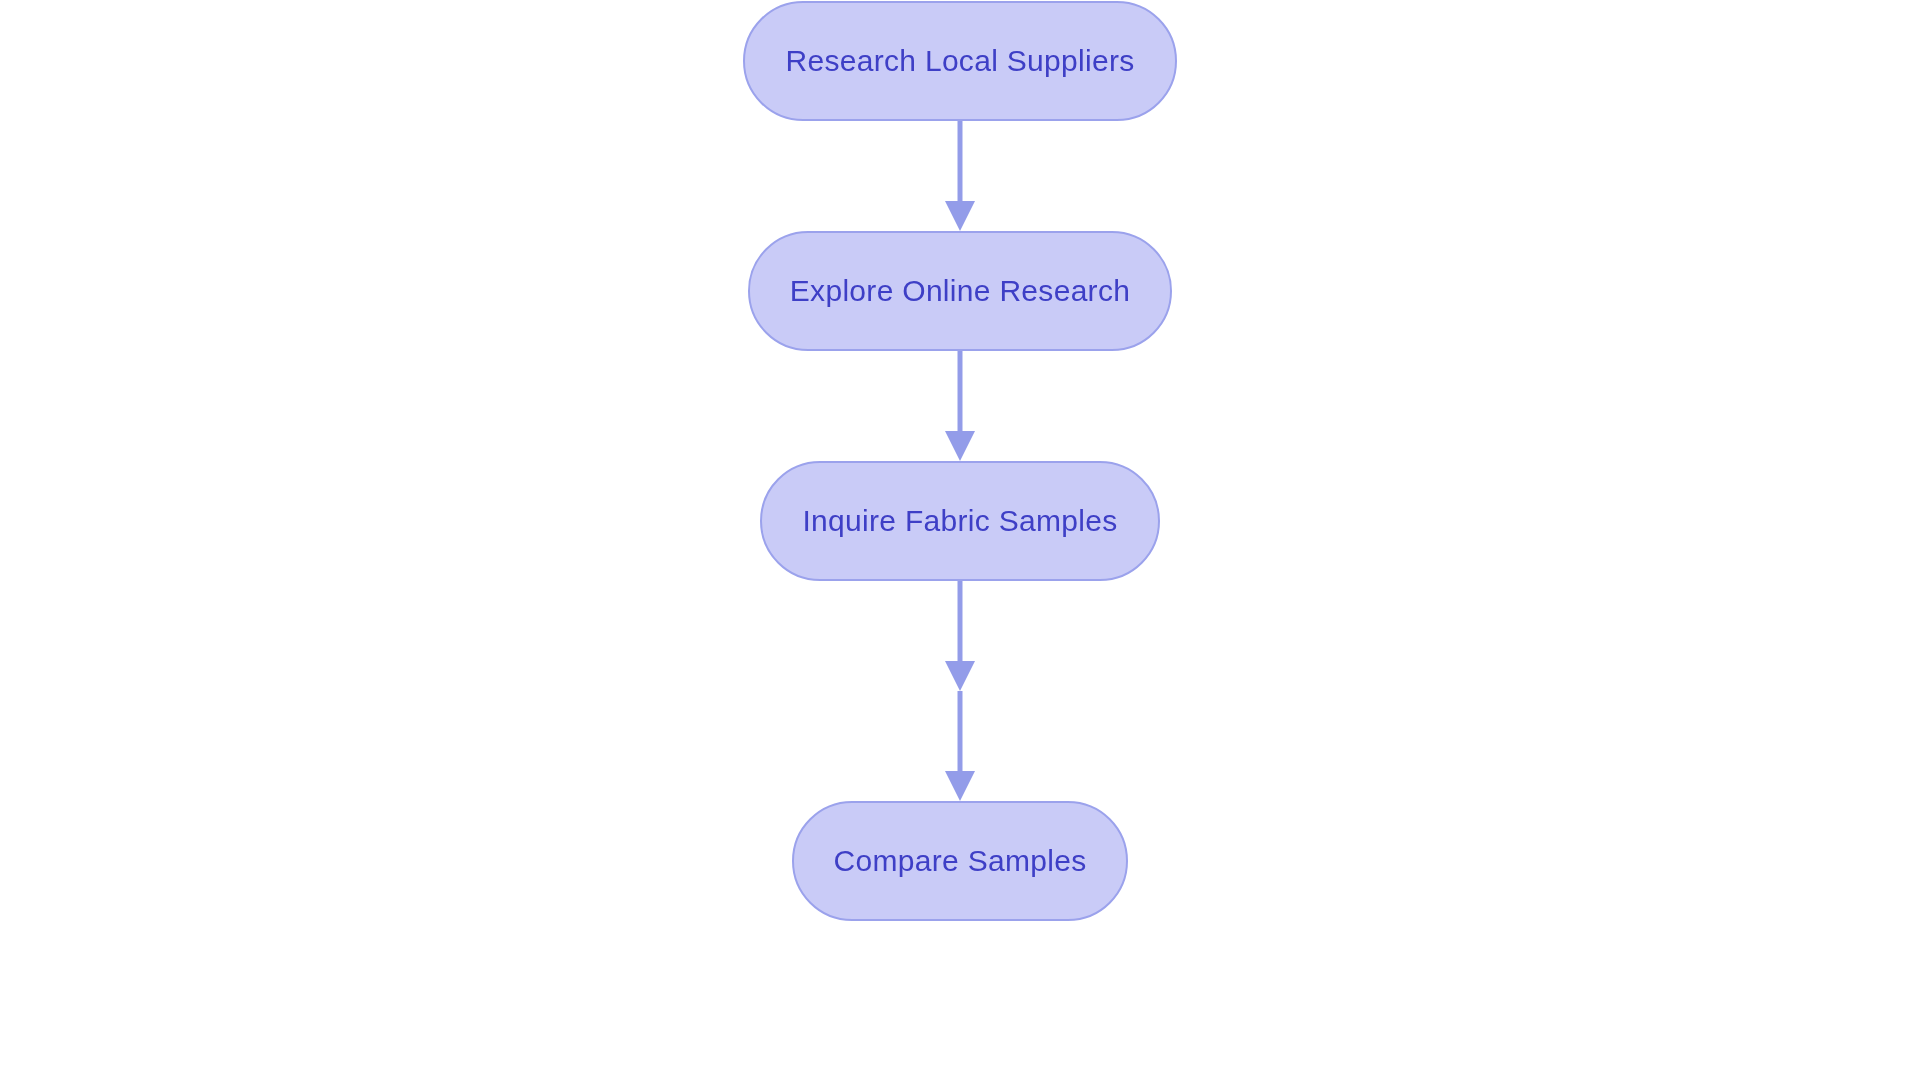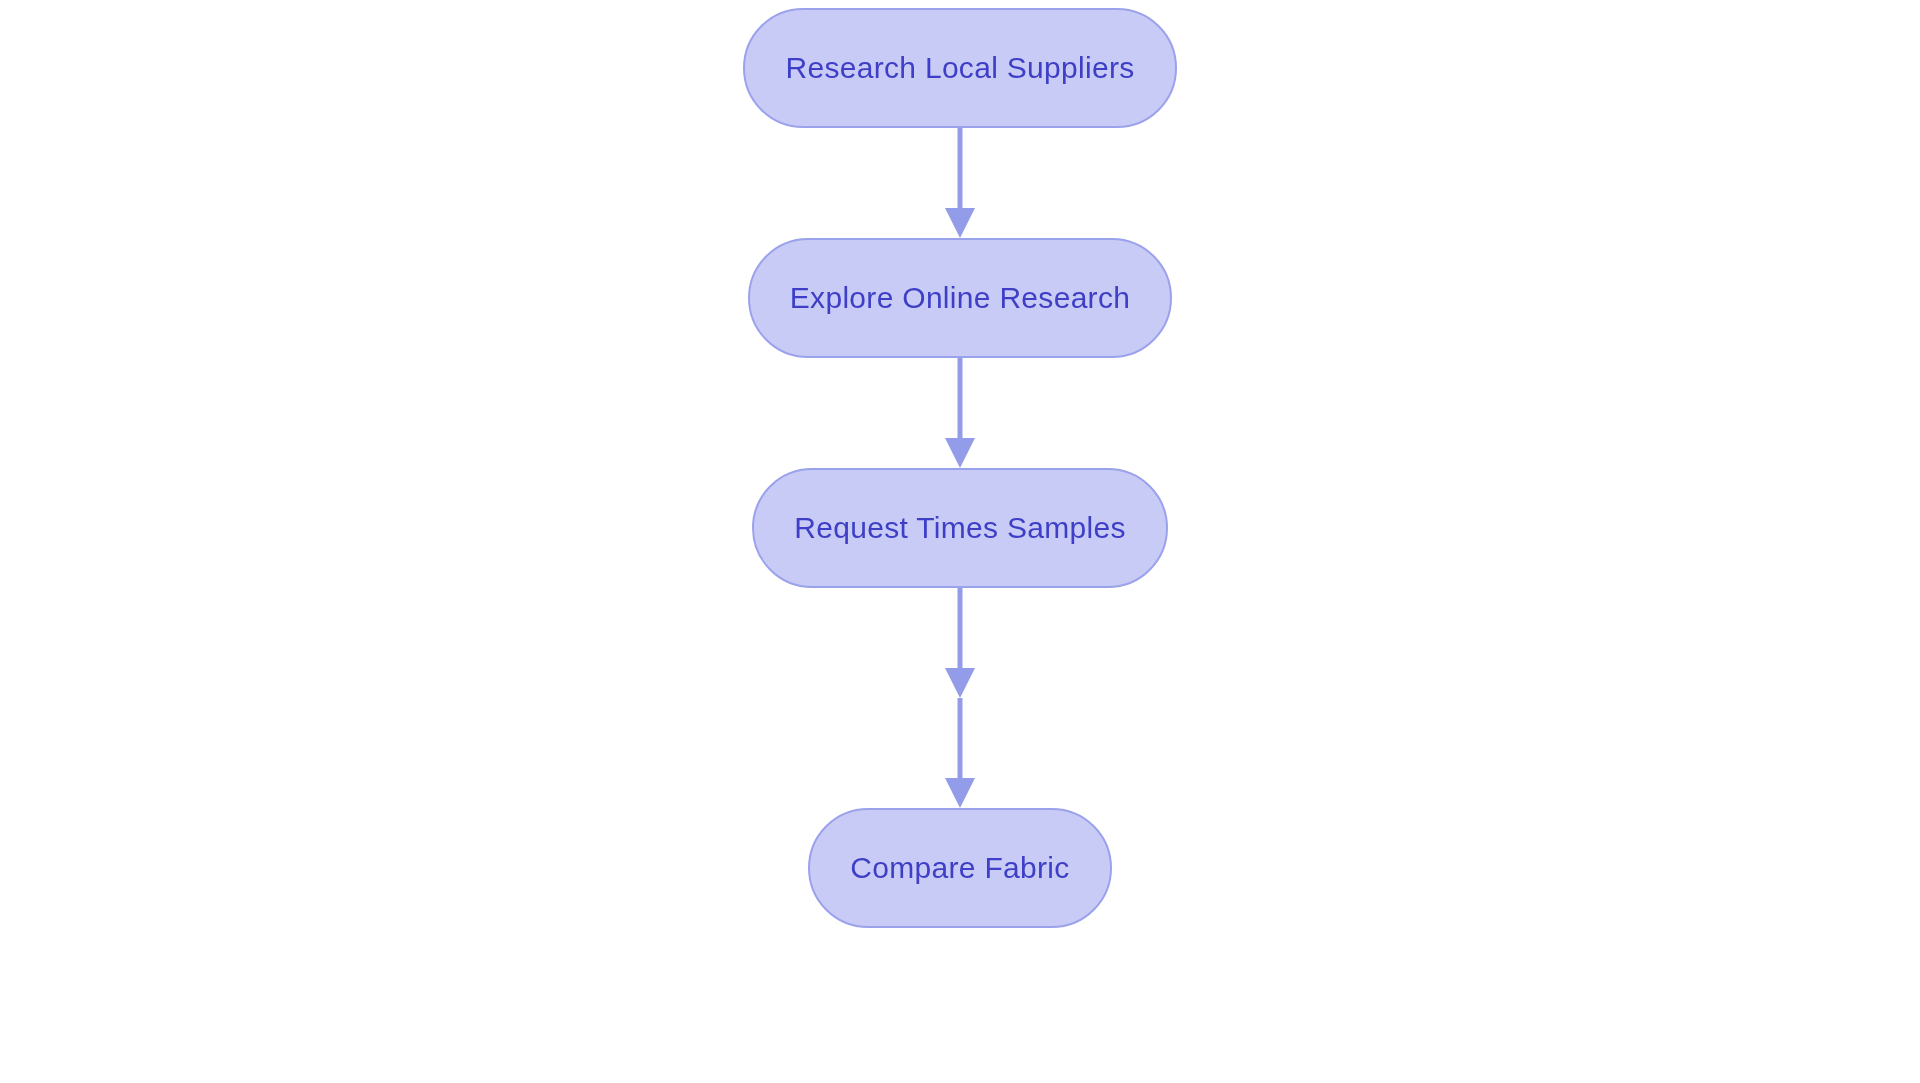--- a/index.html
+++ b/index.html
@@ -13,21 +13,21 @@
   html, body {
     width: 1920px;
     height: 1083px;
     background: var(--background);
     overflow: hidden;
     font-family: "Liberation Sans", "DejaVu Sans", sans-serif;
   }
   .canvas {
     width: 1920px;
     height: 1083px;
-    padding-top: 8px;
+    padding-top: 1px;
     display: flex;
     flex-direction: column;
     align-items: center;
   }
   .flow-node {
     height: 120px;
     min-height: 120px;
     padding: 0 40px;
     border: 2px solid var(--node-border);
     border-radius: 60px;
@@ -66,31 +66,31 @@
   <div class="flow-node">
     <span>Explore Online Research</span>
   </div>
 
   <svg class="flow-arrow" viewBox="0 0 32 110" xmlns="http://www.w3.org/2000/svg">
     <line x1="16" y1="0" x2="16" y2="82"></line>
     <polygon points="1,80 31,80 16,110"></polygon>
   </svg>
 
   <div class="flow-node">
-    <span>Request Times Samples</span>
+    <span>Inquire Fabric Samples</span>
   </div>
 
   <svg class="flow-arrow" viewBox="0 0 32 110" xmlns="http://www.w3.org/2000/svg">
     <line x1="16" y1="0" x2="16" y2="82"></line>
     <polygon points="1,80 31,80 16,110"></polygon>
   </svg>
 
 
   <svg class="flow-arrow" viewBox="0 0 32 110" xmlns="http://www.w3.org/2000/svg">
     <line x1="16" y1="0" x2="16" y2="82"></line>
     <polygon points="1,80 31,80 16,110"></polygon>
   </svg>
 
   <div class="flow-node">
-    <span>Compare Fabric</span>
+    <span>Compare Samples</span>
   </div>
 
 </div>
 
 </body></html>

